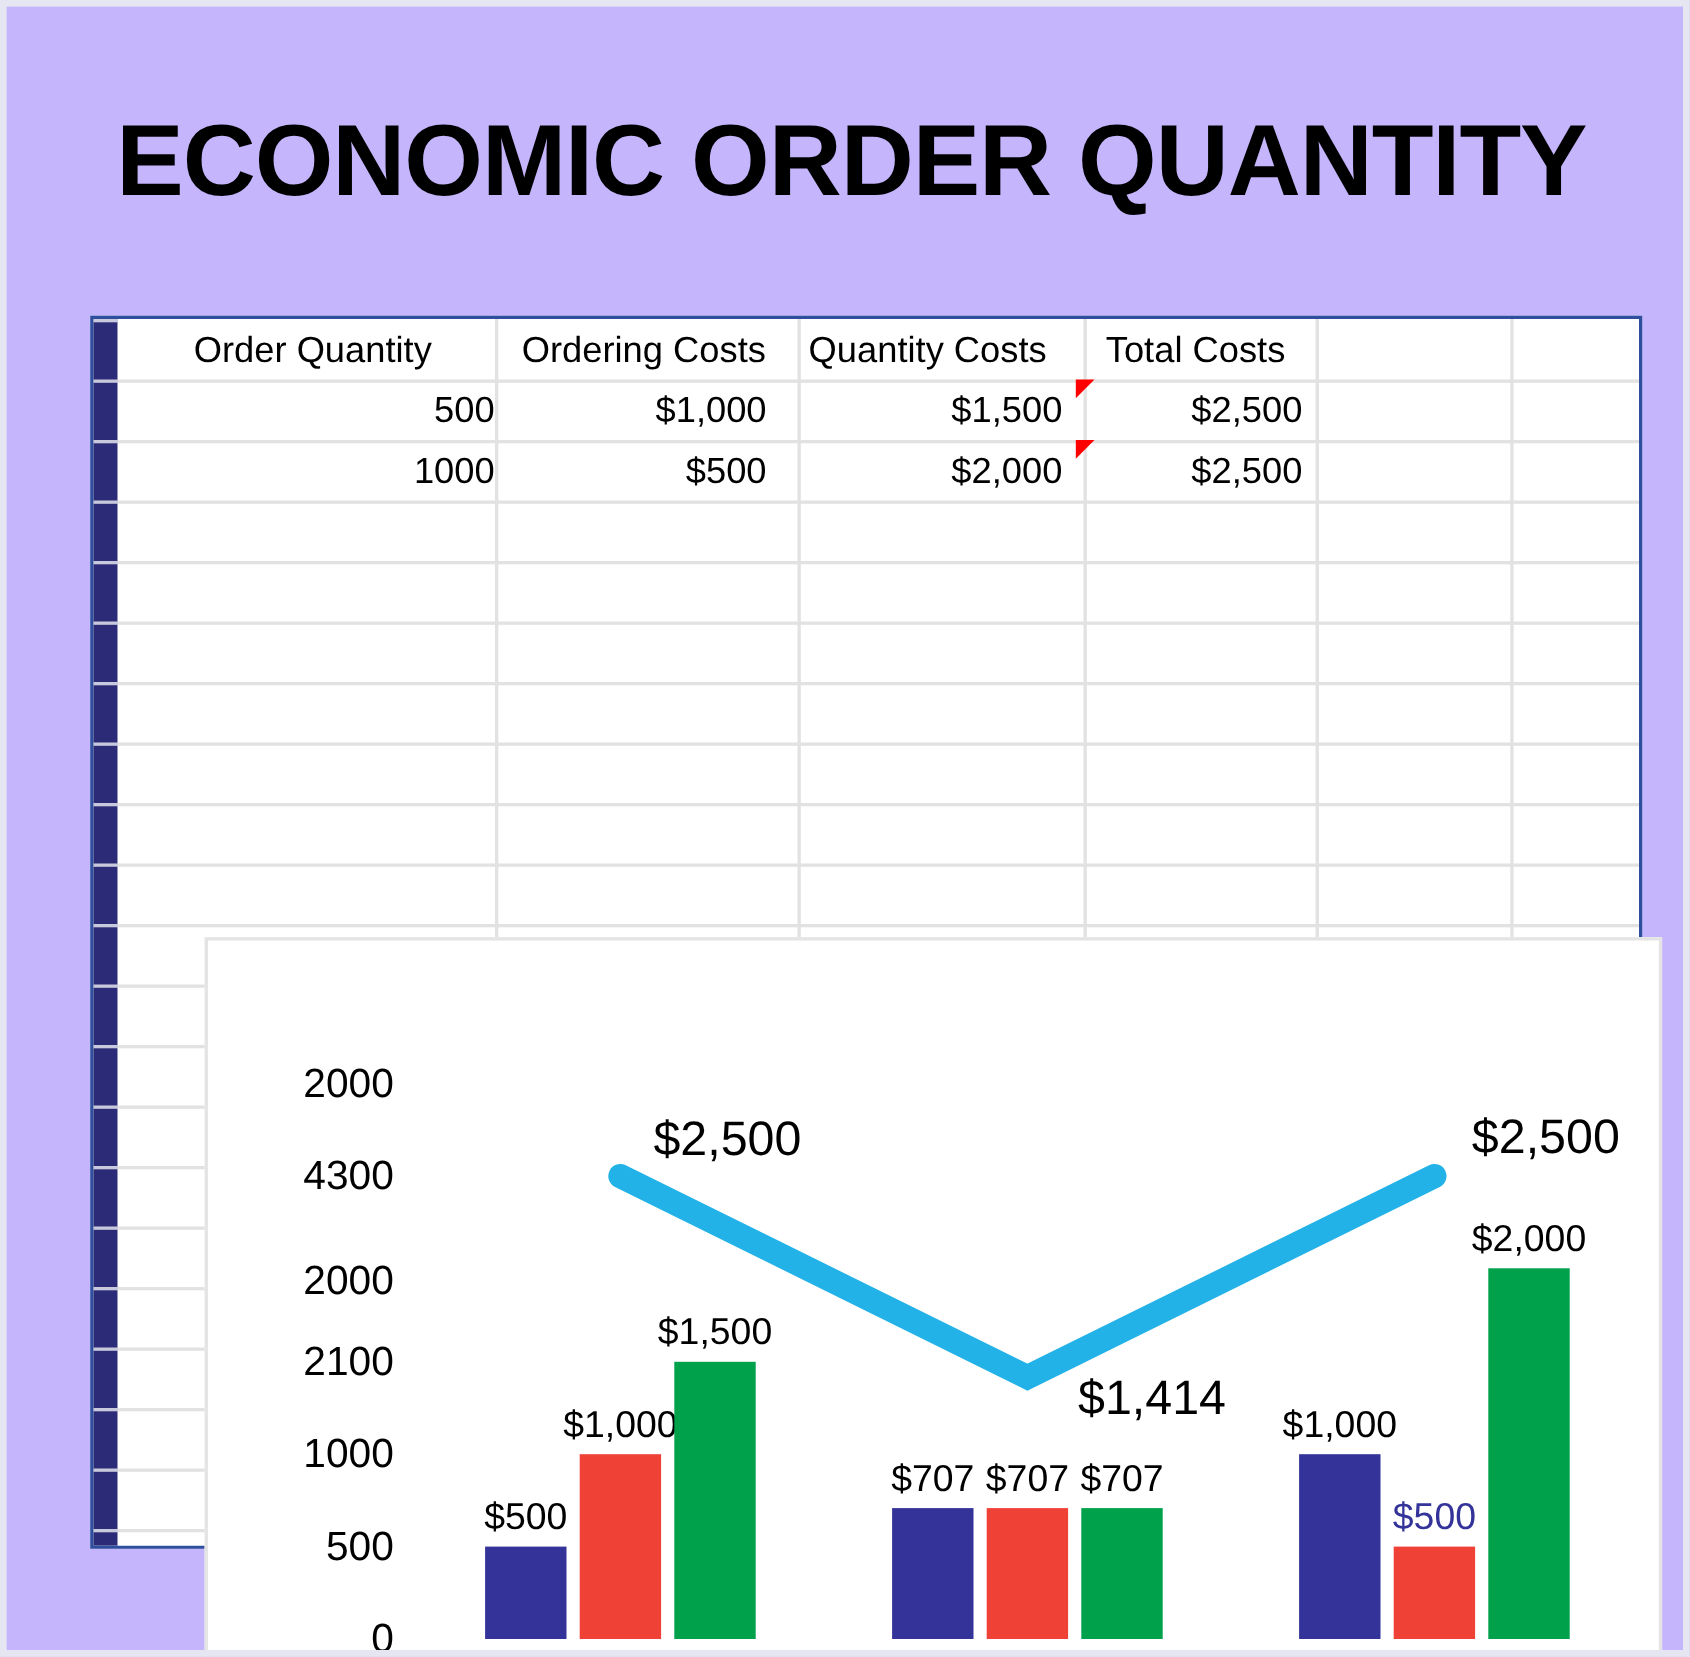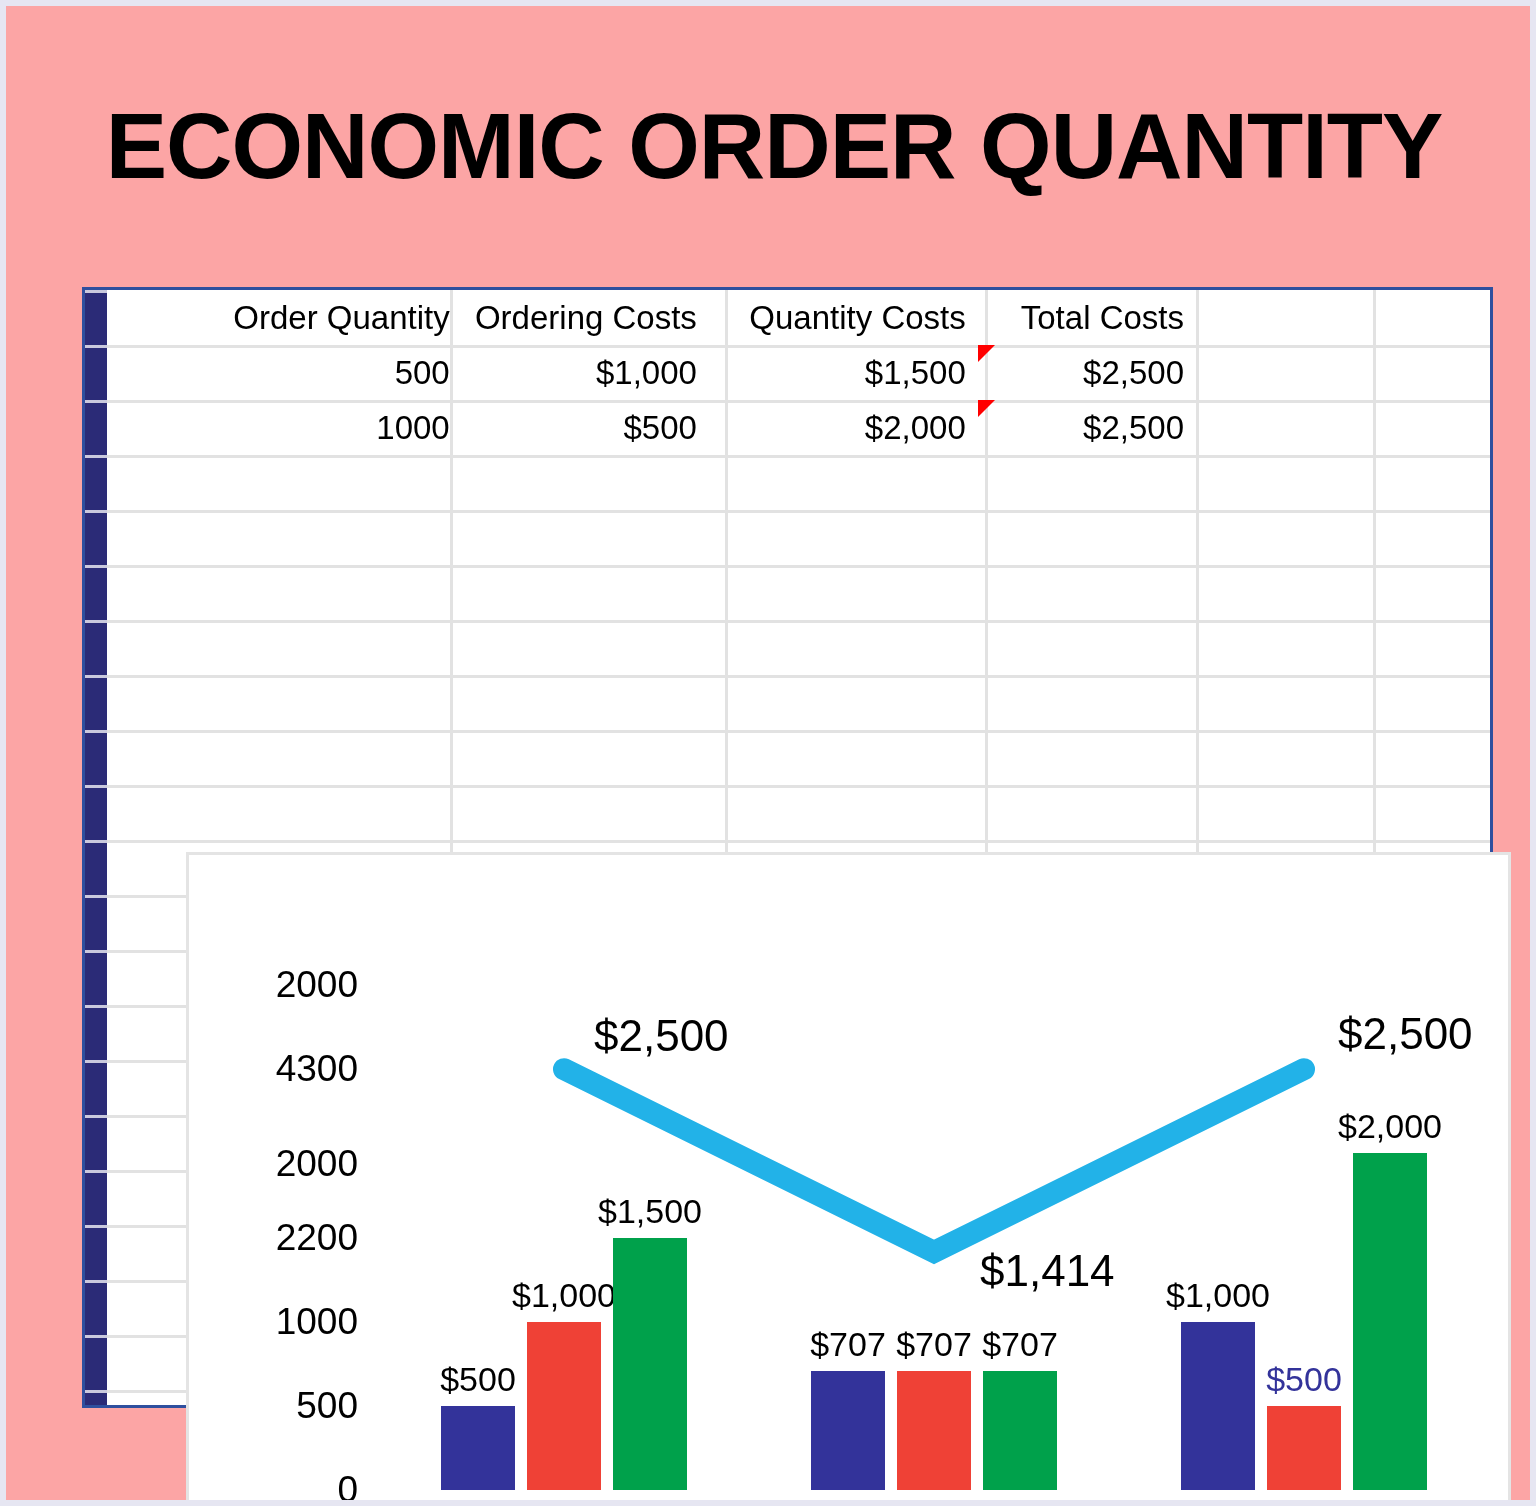--- a/index.html
+++ b/index.html
@@ -4,21 +4,21 @@
 <style>
   * { box-sizing: border-box; margin: 0; padding: 0; }
   html, body {
     width: 1536px; height: 1506px;
     background: #e8e8f0;
     font-family: "Liberation Sans", sans-serif;
   }
   #page {
     position: relative;
     width: 1536px; height: 1506px;
-    background: #fca5a5;
+    background: #c4b5fd;
     border: 6px solid #e6e6f2;
     overflow: hidden;
   }
 
   
   #doc-title {
     position: absolute;
     left: 0; top: 92px;
     width: 1536px;
     text-align: center;
@@ -69,21 +69,21 @@
   #data-table td, #data-table th {
     height: 55px;
     font-size: 33px;
     font-weight: normal;
     color: #000000;
     padding: 0 12px;
     border: 0;
     background: transparent;
     position: relative;
   }
-  #data-table th { text-align: right; }
+  #data-table th { text-align: center; }
   #data-table td { text-align: right; }
   .redmark {
     position: absolute;
     left: 0; top: 0;
     width: 0; height: 0;
     border-top: 17px solid #ff0000;
     border-right: 17px solid transparent;
   }
 
   
@@ -220,21 +220,21 @@
           <td><span class="redmark"></span><span>$2,500</span></td>
         </tr>
       </tbody>
     </table>
 
     <div id="chart">
       <div id="yaxis">
           <div class="ytick" style="top: 635px; right: 1150px;">0</div>
           <div class="ytick" style="top: 550.833px; right: 1150px;">500</div>
           <div class="ytick" style="top: 466.667px; right: 1150px;">1000</div>
-          <div class="ytick" style="top: 382.5px; right: 1150px;">2200</div>
+          <div class="ytick" style="top: 382.5px; right: 1150px;">2100</div>
           <div class="ytick" style="top: 309px; right: 1150px;">2000</div>
           <div class="ytick" style="top: 214.167px; right: 1150px;">4300</div>
           <div class="ytick" style="top: 130px; right: 1150px;">2000</div>
         </div>
       <div id="plot">
         <svg id="line-svg" style="position:absolute;left:0;top:0;width:100%;height:100%;overflow:visible;pointer-events:none" viewBox="0 0 1110 505" preserveAspectRatio="none">
             <polyline points="185,84.16666666666663 555,266.9766666666667 925,84.16666666666663" fill="none" stroke="#22b2e8" stroke-width="22" stroke-linecap="round" stroke-linejoin="miter"></polyline>
           </svg>
       <div class="bar" style="left: 62px; width: 74px; height: 84.1667px; background: rgb(51, 51, 154);"></div>
           <div class="bar-label" style="left: 99px; top: 374.833px; color: rgb(0, 0, 0);">$500</div>

